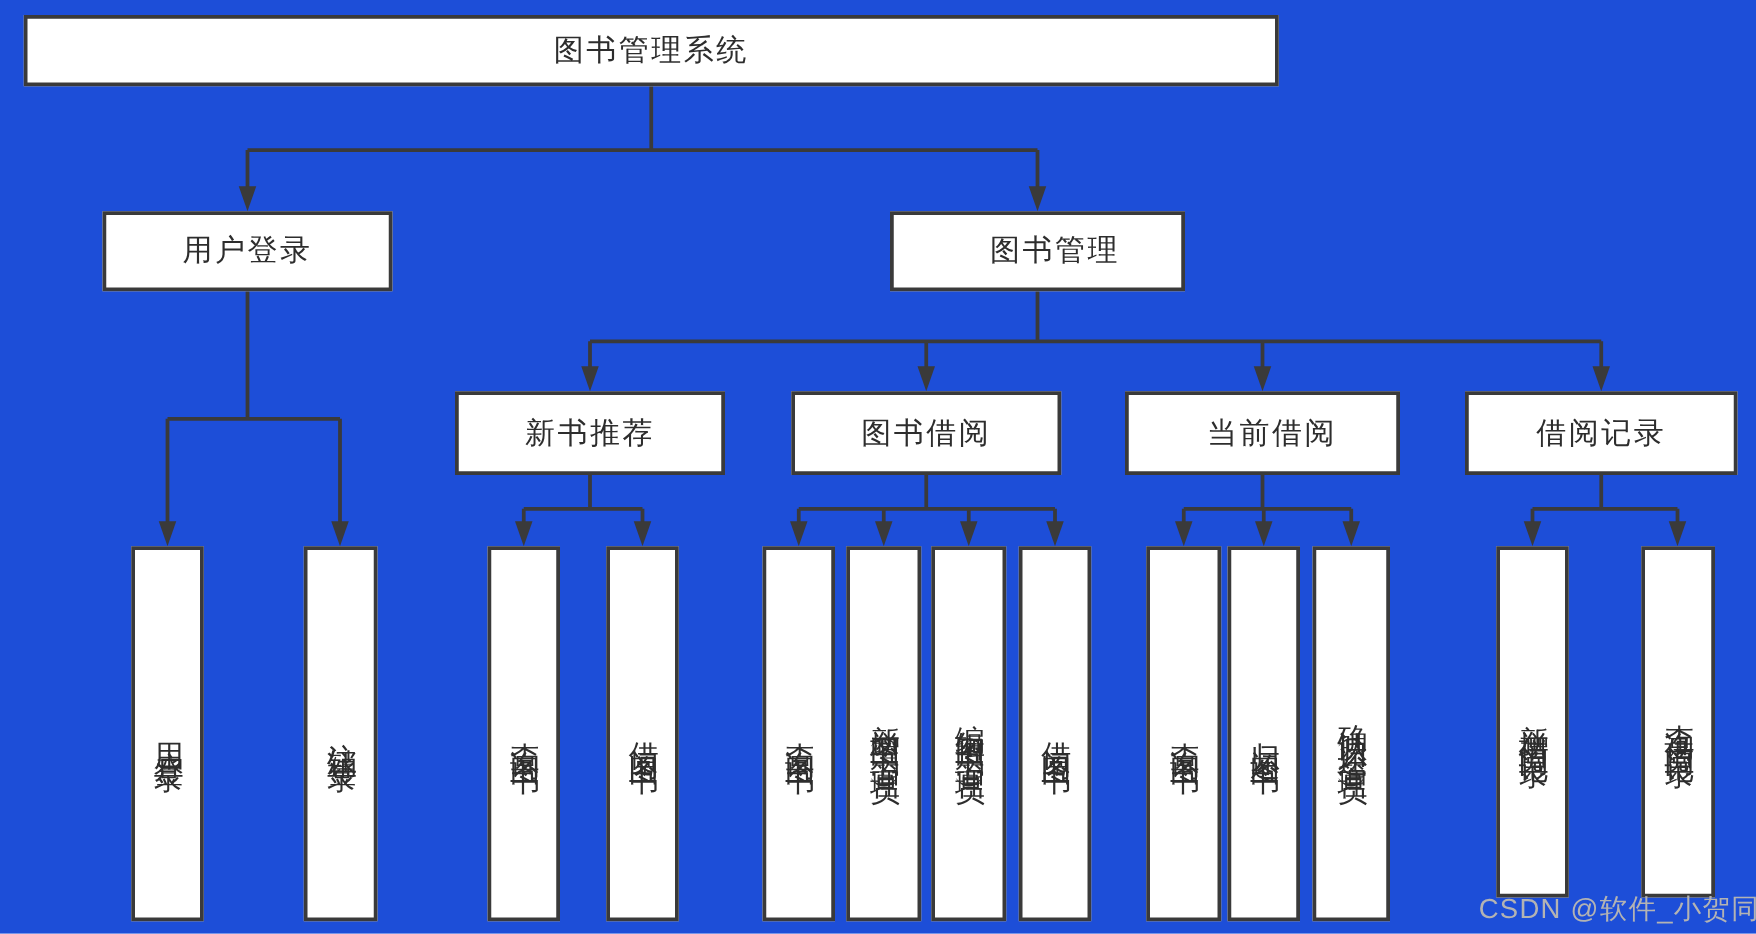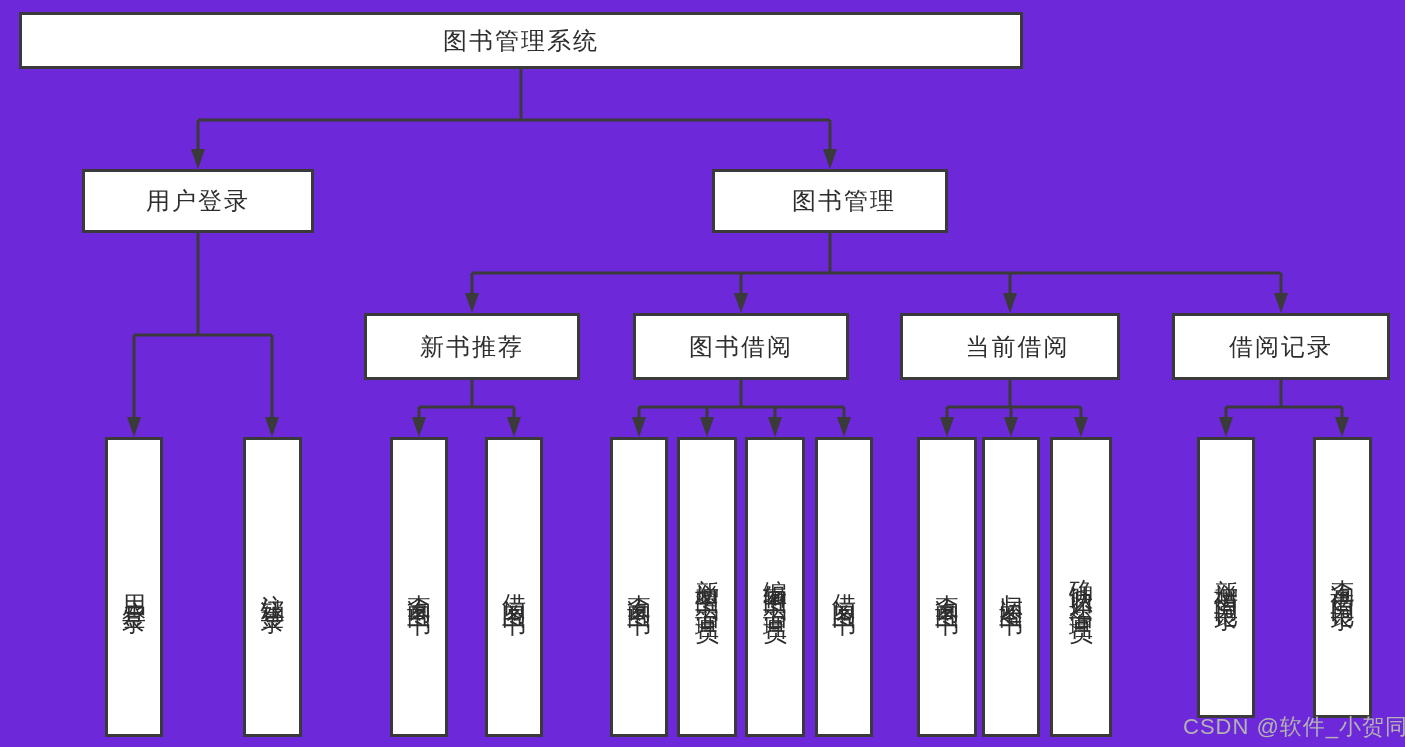--- a/index.html
+++ b/index.html
@@ -4,21 +4,21 @@
 <style>
   html, body {
     margin: 0;
     padding: 0;
     background: #ffffff;
   }
   #stage {
     position: relative;
     width: 1405px;
     height: 747px;
-    background: #6d28d9;
+    background: #1d4ed8;
     font-family: "Liberation Sans", sans-serif;
     overflow: hidden;
   }
   #connectors {
     position: absolute;
     left: 0;
     top: 0;
     width: 1405px;
     height: 747px;
   }

